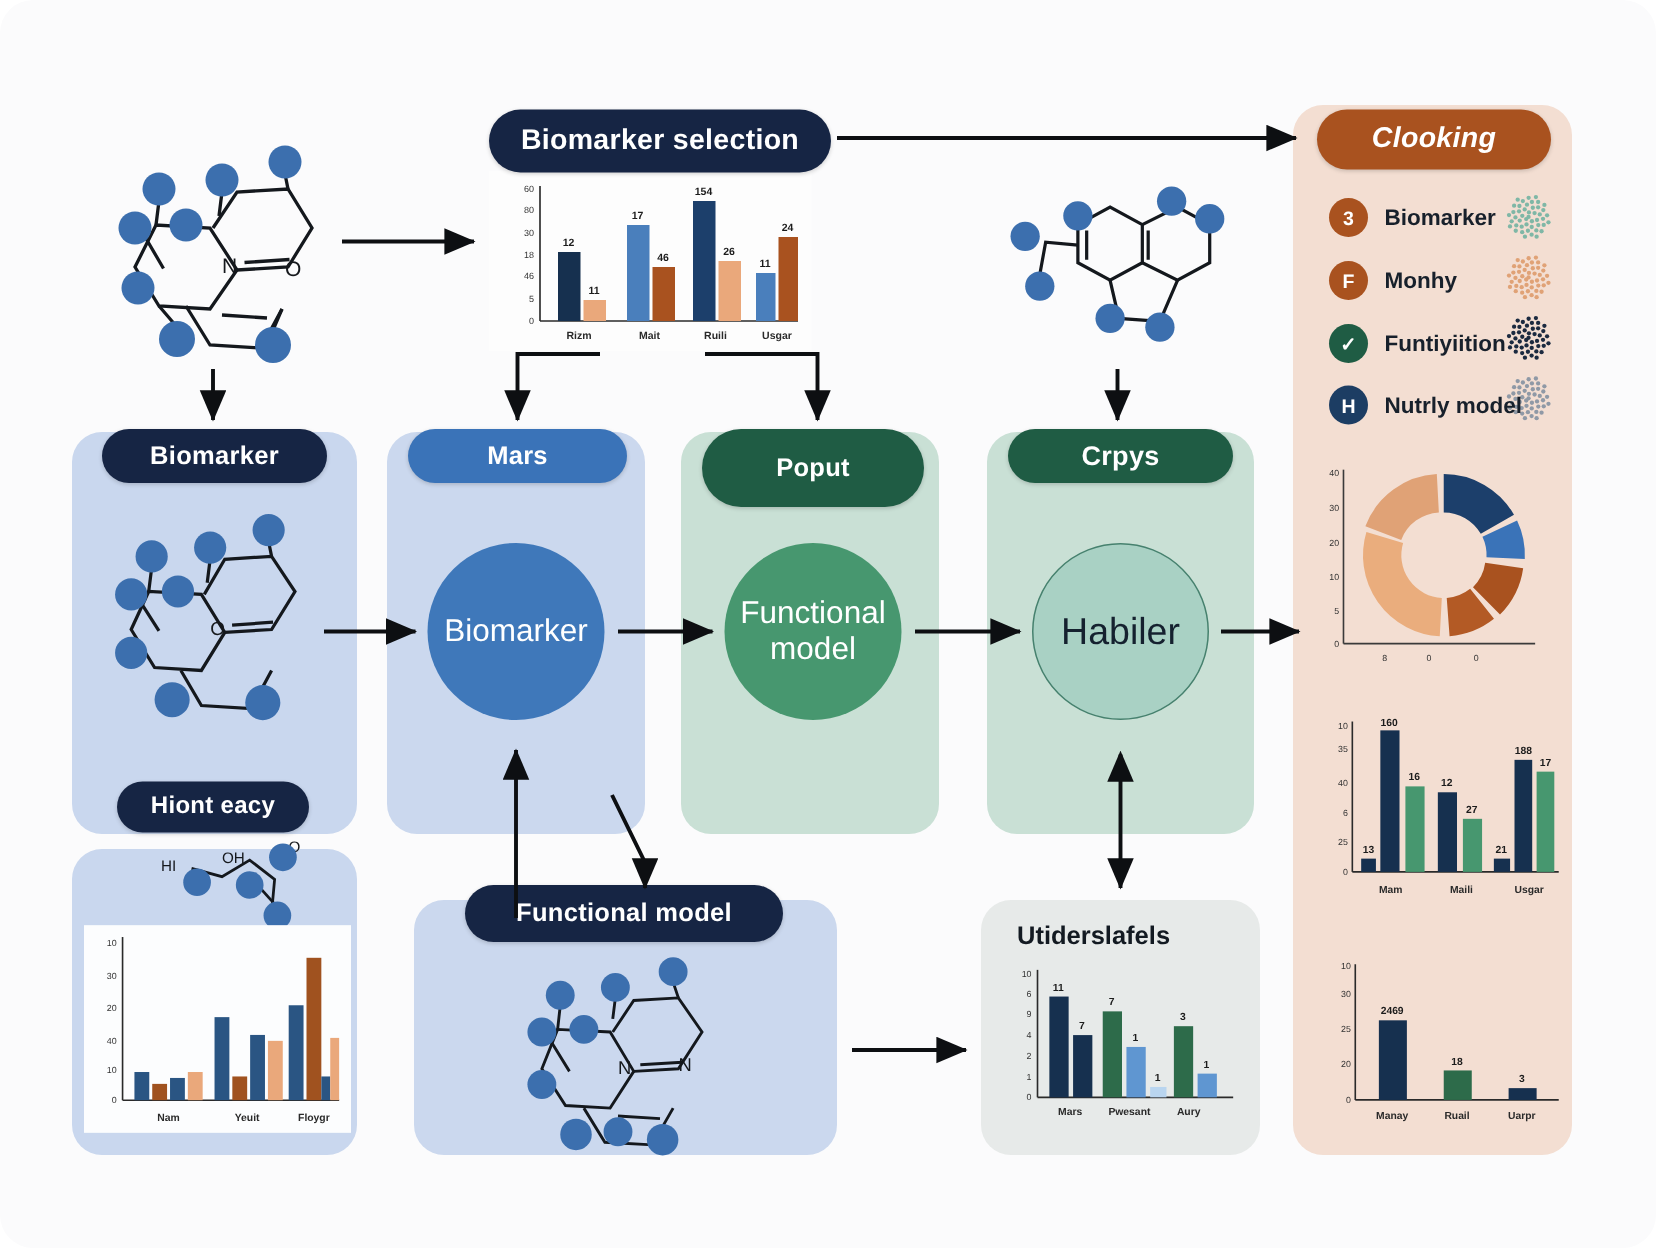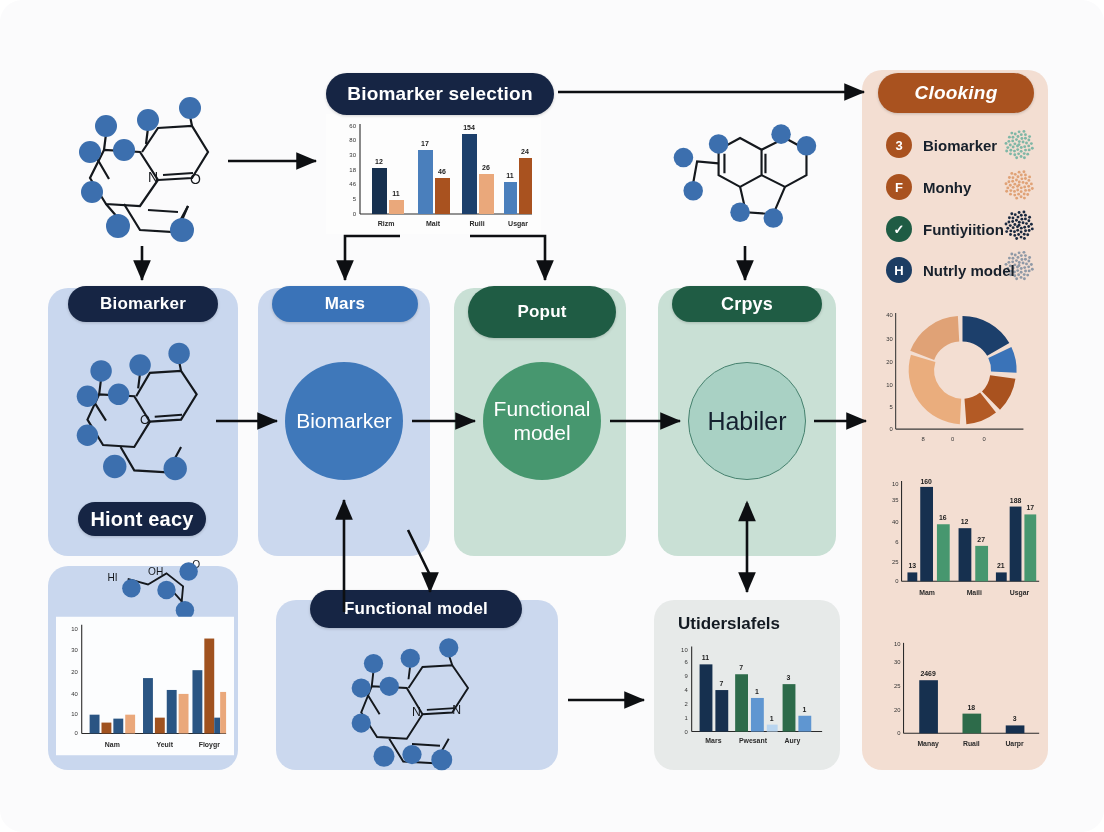--- a/index.html
+++ b/index.html
@@ -111,21 +111,21 @@
   </div>
 
   <div class="pill brown" style="left:878px; top:73px; width:156px; height:40px; font-size:19px;">
     <span>Clooking</span>
   </div>
 
   <div class="pill navy" style="left:68px; top:286px; width:150px; height:36px; font-size:17px;">
     <span>Biomarker</span>
   </div>
 
-  <div class="pill navy" style="left:78px; top:502px; width:128px; height:34px; font-size:20px;">
+  <div class="pill navy" style="left:78px; top:521px; width:128px; height:34px; font-size:16px;">
     <span>Hiont eacy</span>
   </div>
 
   <div class="pill blue" style="left:272px; top:286px; width:146px; height:36px; font-size:17px;">
     <span>Mars</span>
   </div>
 
   <div class="pill green" style="left:468px; top:286px; width:148px; height:52px; font-size:17px;">
     <span>Poput</span>
   </div>

